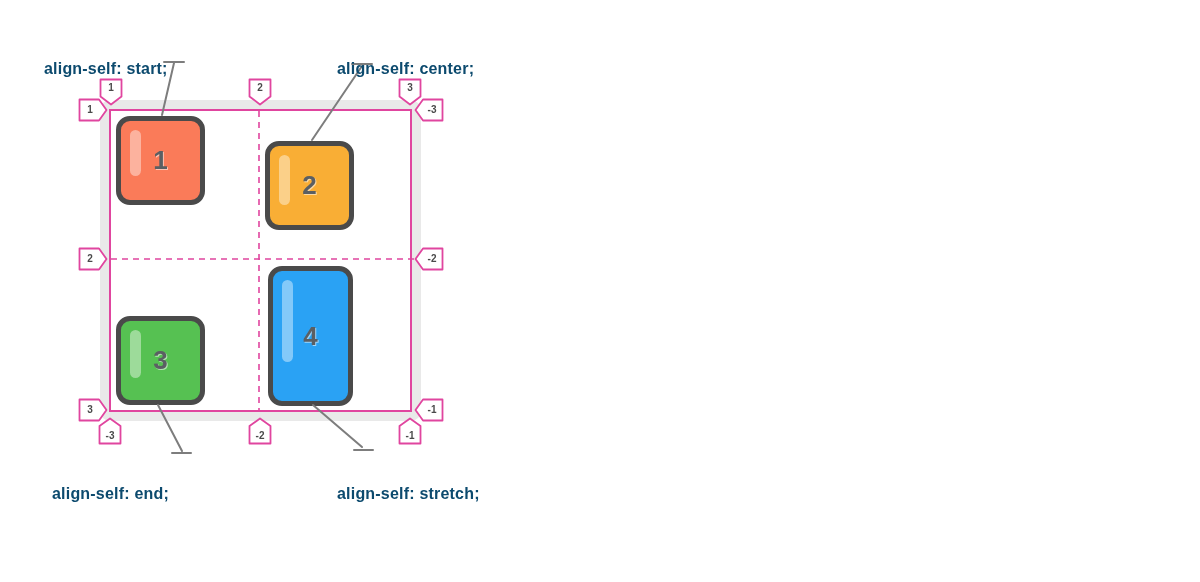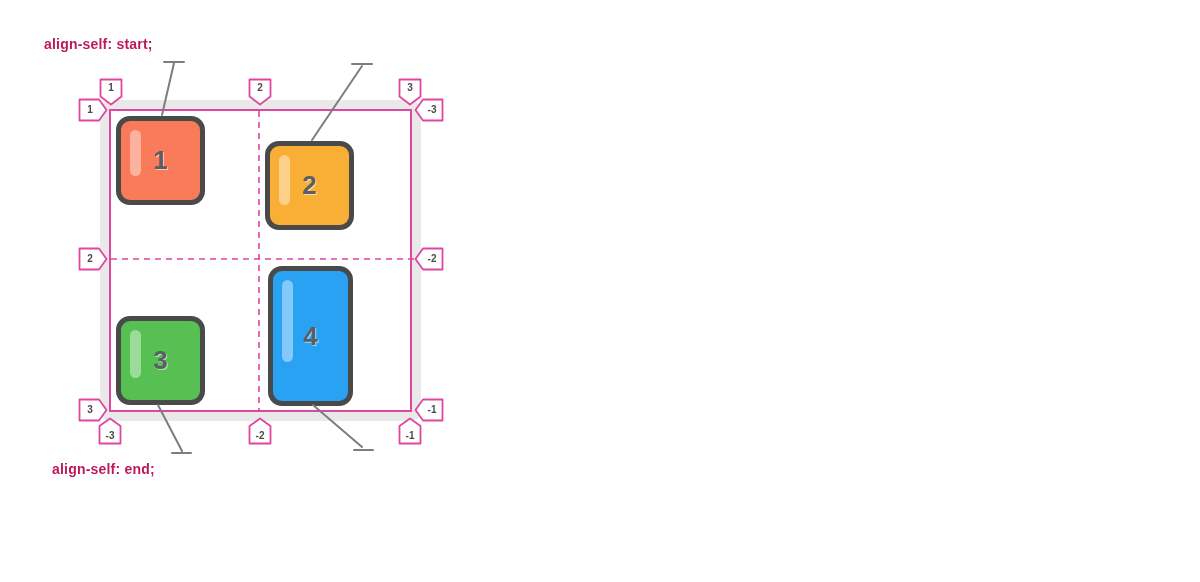--- a/index.html
+++ b/index.html
@@ -45,22 +45,22 @@
   .mnum{
     position:absolute;font-size:10px;font-weight:700;color:#4a4a4a;
     width:100%;text-align:center;
   }
   .mk-top .mnum{top:4px;left:0;}
   .mk-bottom .mnum{bottom:4px;left:0;}
   .mk-left .mnum{top:6px;left:-3px;}
   .mk-right .mnum{top:6px;left:3px;}
   
   .label{
-    position:absolute;font-size:14px;font-weight:700;color:#be185d;
-    letter-spacing:0.2px;white-space:nowrap;
+    position:absolute;font-size:16px;font-weight:700;color:#0c4a6e;
+    letter-spacing:0.2px;white-space:nowrap;margin-top:24px;
   }
 </style>
 </head>
 <body>
 
 <div class="stage">
 
   <div class="track-band"></div>
 
   <div class="grid-area"></div>
@@ -170,15 +170,17 @@
       <path d="M352,64 L372,64"></path>
         <path d="M362,66 L312,140"></path>
       <path d="M172,453 L191,453"></path>
         <path d="M158,405 L182,451"></path>
       <path d="M354,450 L373,450"></path>
         <path d="M313,405 L362,447"></path>
     </g>
   </svg>
 
   <div class="label" style="left:44px;top:36px">align-self: start;</div>
+  <div class="label" style="left:337px;top:36px">align-self: center;</div>
   <div class="label" style="left:52px;top:461px">align-self: end;</div>
+  <div class="label" style="left:337px;top:461px">align-self: stretch;</div>
 
 </div>
 
 </body></html>

